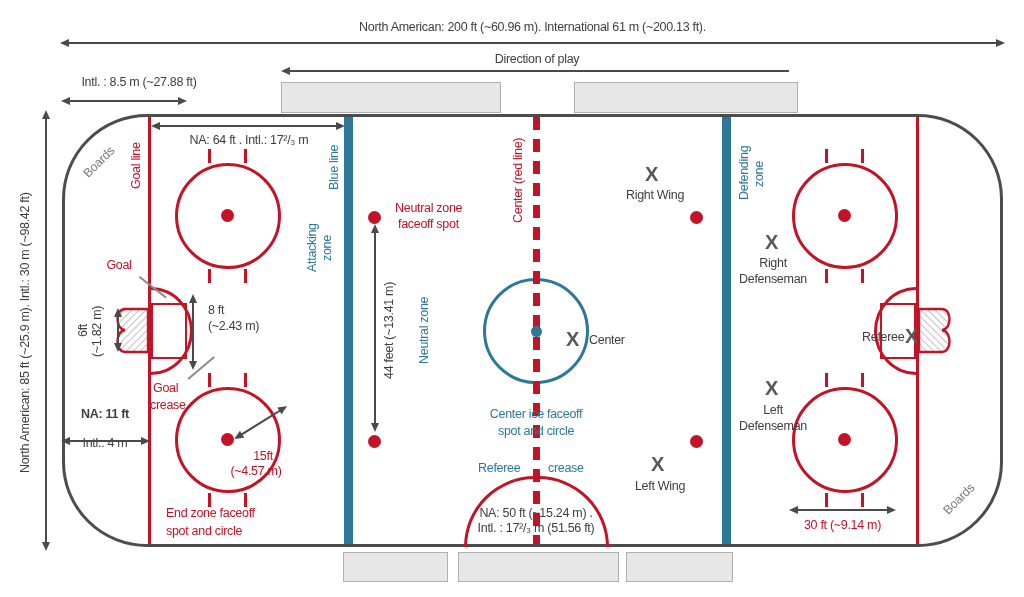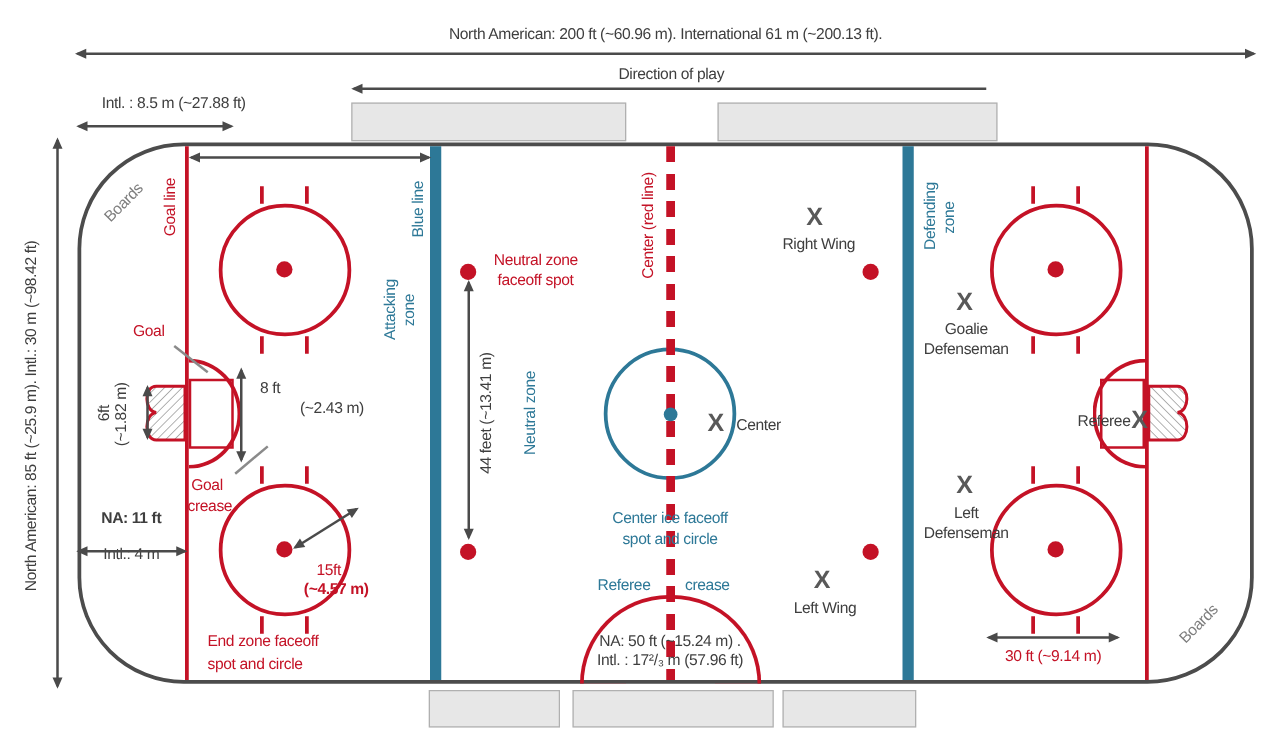--- a/index.html
+++ b/index.html
@@ -125,42 +125,43 @@
         </pattern>
       </defs>
     <path d="M35,2 L12,2 C2,2 2,22 12,23 C2,24 2,45 12,45 L35,45 Z" fill="url(#hatchR)" stroke="#c41226" stroke-width="2.4"></path>
   </svg>
   <div class="crease-arc" style="left:874px;top:287px;border-right:none;border-radius:100% 0 0 100% / 50% 0 0 50%;"></div>
   <div class="crease-rect" style="left:880px;top:303px;"></div>
 
   <div class="abs" style="left:464px;top:476px;width:145px;height:71px;box-sizing:border-box;border:3px solid #c41226;border-bottom:none;border-radius:73px 73px 0 0;"></div>
 
   <div class="arr a-left a-right" style="left:153px;top:125px;width:190px;"></div>
+  <div class="lbl ctr" style="left:158px;top:133px;width:182px;">NA: 64 ft . Intl.: 17²/₃ m</div>
 
   <div class="lbl ctr" style="left:59px;top:407px;width:92px;font-weight:bold;">NA: 11 ft</div>
   <div class="lbl ctr" style="left:59px;top:436px;width:92px;">Intl.: 4 m</div>
   <div class="arr a-left a-right" style="left:63px;top:440px;width:85px;"></div>
 
   <div class="arrv a-up a-down" style="left:117px;top:310px;height:40px;"></div>
   <div class="lbl vtext" style="left:76px;top:298px;height:66px;">6ft</div>
   <div class="lbl vtext" style="left:90px;top:292px;height:78px;">(~1.82 m)</div>
 
   <div class="arrv a-up a-down" style="left:192px;top:296px;height:72px;"></div>
   <div class="lbl" style="left:208px;top:303px;">8 ft</div>
-  <div class="lbl" style="left:208px;top:319px;margin-left:32px;">(~2.43 m)</div>
+  <div class="lbl" style="left:208px;top:319px;">(~2.43 m)</div>
 
   <div class="arr a-left a-right" style="left:236px;top:437px;width:58px;transform:rotate(-32deg);transform-origin:left center;"></div>
   <div class="lbl red ctr" style="left:228px;top:449px;width:70px;">15ft</div>
-  <div class="lbl red ctr" style="left:229px;top:464px;width:80px;font-weight:bold;">(~4.57 m)</div>
+  <div class="lbl red ctr" style="left:216px;top:464px;width:80px;">(~4.57 m)</div>
 
   <div class="arrv a-up a-down" style="left:374px;top:226px;height:204px;"></div>
   <div class="lbl vtext" style="left:382px;top:258px;height:145px;">44 feet (~13.41 m)</div>
 
   <div class="lbl ctr" style="left:436px;top:506px;width:200px;">NA: 50 ft (~15.24 m) .</div>
-  <div class="lbl ctr" style="left:436px;top:521px;width:200px;">Intl. : 17²/₃ m (57.96 ft)</div>
+  <div class="lbl ctr" style="left:436px;top:521px;width:200px;">Intl. : 17²/₃ m (51.56 ft)</div>
 
   <div class="arr a-left a-right" style="left:791px;top:509px;width:103px;"></div>
   <div class="lbl red ctr" style="left:780px;top:518px;width:125px;">30 ft (~9.14 m)</div>
 
   <div class="lbl gray" style="left:80px;top:155px;transform:rotate(-45deg);">Boards</div>
   <div class="lbl gray" style="left:940px;top:492px;transform:rotate(-45deg);">Boards</div>
 
   <div class="lbl red vtext" style="left:129px;top:132px;height:68px;">Goal line</div>
   <div class="lbl blue vtext" style="left:327px;top:136px;height:62px;">Blue line</div>
 
@@ -189,21 +190,21 @@
   <div class="lbl blue ctr" style="left:456px;top:407px;width:160px;text-align:center;">Center ice faceoff</div>
   <div class="lbl blue ctr" style="left:456px;top:424px;width:160px;">spot and circle</div>
 
   <div class="lbl blue" style="left:478px;top:461px;">Referee</div>
   <div class="lbl blue" style="left:548px;top:461px;">crease</div>
 
   <div class="xmark" style="left:645px;top:163px;">X</div>
   <div class="lbl ctr" style="left:611px;top:188px;width:88px;">Right Wing</div>
 
   <div class="xmark" style="left:765px;top:231px;">X</div>
-  <div class="lbl ctr" style="left:737px;top:256px;width:72px;">Goalie</div>
+  <div class="lbl ctr" style="left:737px;top:256px;width:72px;">Right</div>
   <div class="lbl ctr" style="left:730px;top:272px;width:86px;">Defenseman</div>
 
   <div class="xmark" style="left:566px;top:328px;">X</div>
   <div class="lbl" style="left:589px;top:333px;">Center</div>
 
   <div class="xmark" style="left:651px;top:453px;">X</div>
   <div class="lbl ctr" style="left:616px;top:479px;width:88px;">Left Wing</div>
 
   <div class="xmark" style="left:765px;top:377px;">X</div>
   <div class="lbl ctr" style="left:737px;top:403px;width:72px;">Left</div>

